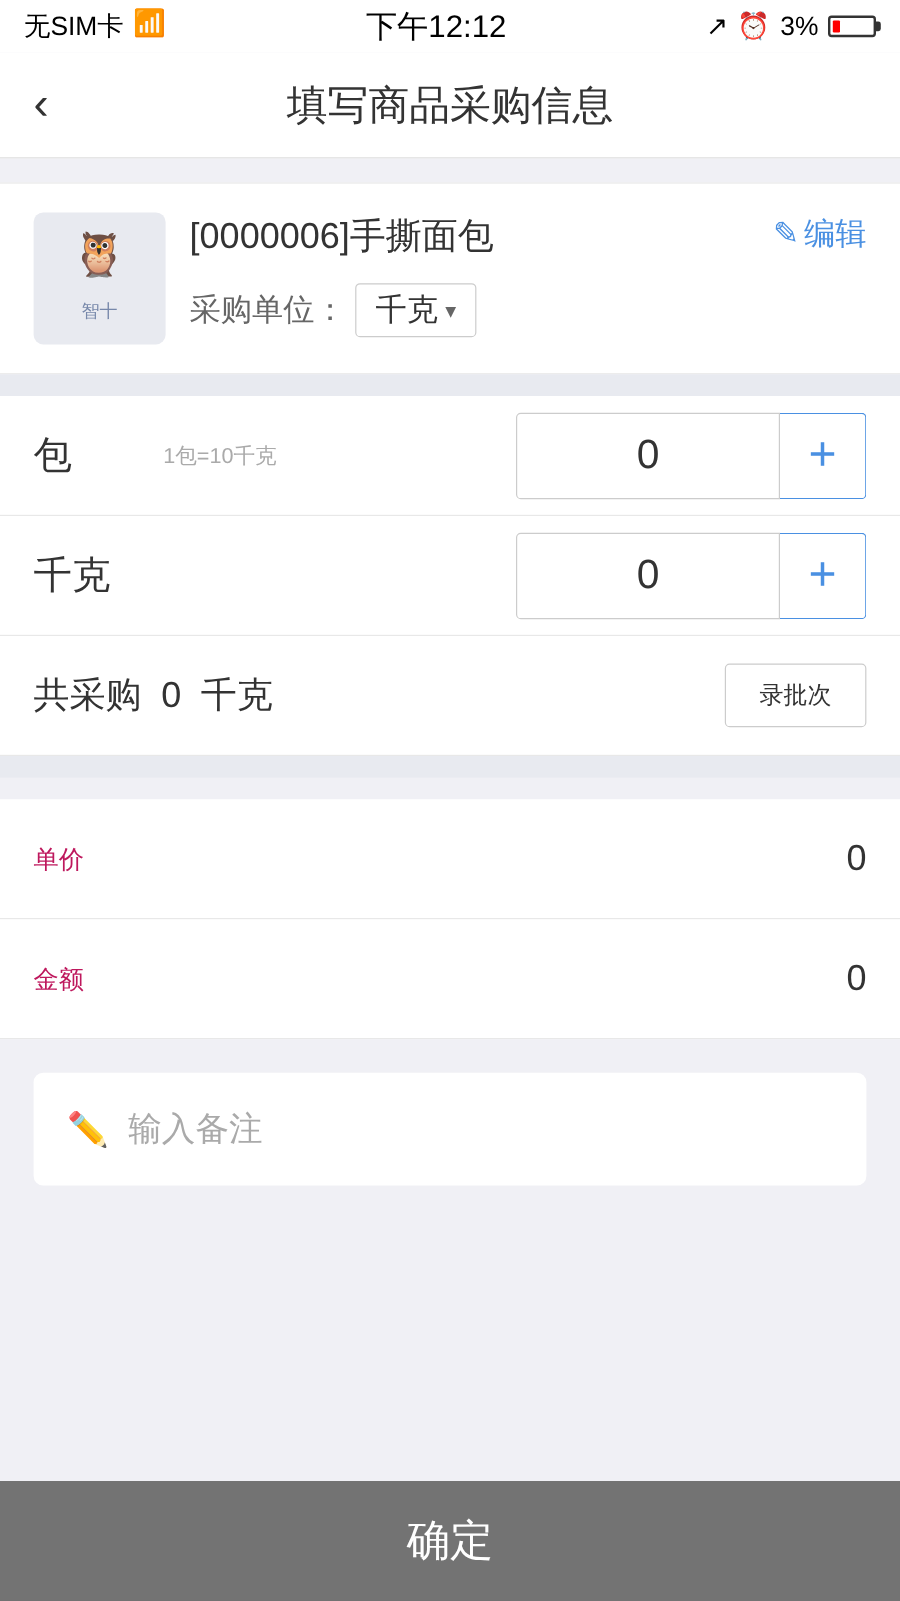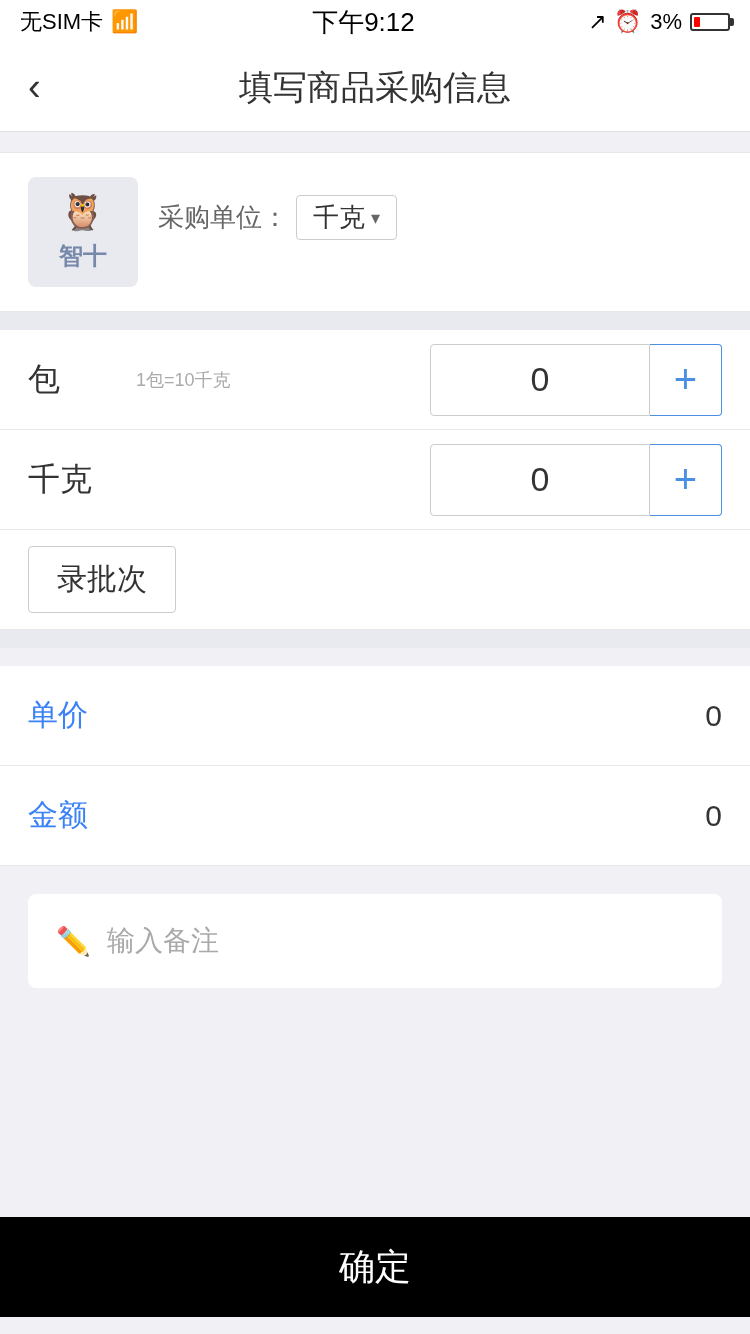--- a/index.html
+++ b/index.html
@@ -17,21 +17,21 @@
     .status-bar {
       width: 750px;
       height: 44px;
       background: #fff;
       display: flex;
       align-items: center;
       justify-content: space-between;
       padding: 0 20px;
       font-size: 24px;
     }
-    .status-left { font-size: 22px; color: #000; display: flex; align-items: center; gap: 8px; }
+    .status-left { font-size: 22px; color: #000; display: flex; gap: 8px; }
     .status-center { font-size: 26px; color: #000; font-weight: 400; }
     .status-right { display: flex; align-items: center; gap: 8px; font-size: 22px; color: #000; }
     .battery-bar {
       width: 40px; height: 18px; border: 2px solid #333; border-radius: 3px; position: relative;
       display: inline-flex; align-items: center; padding: 2px;
     }
     .battery-bar::after {
       content: ''; position: absolute; right: -6px; top: 50%; transform: translateY(-50%);
       width: 4px; height: 8px; background: #333; border-radius: 0 2px 2px 0;
     }
@@ -220,42 +220,42 @@
       border-bottom: 1px solid #e8e8e8;
     }
     .summary-text {
       font-size: 30px;
       color: #333;
     }
     .record-btn {
       border: 1px solid #ccc;
       border-radius: 4px;
       padding: 12px 28px;
-      font-size: 30px;
+      font-size: 20px;
       color: #333;
       background: #fff;
       cursor: pointer;
     }
 
     
     .info-section {
       background: #fff;
       margin-top: 18px;
     }
     .info-row {
       display: flex;
       align-items: center;
       justify-content: space-between;
       padding: 0 28px;
       height: 100px;
       border-bottom: 1px solid #e8e8e8;
     }
     .info-label {
-      font-size: 30px;
-      color: #3b82f6;
+      font-size: 21px;
+      color: #be185d;
     }
     .info-value {
       font-size: 30px;
       color: #333;
     }
 
     
     .notes-section {
       background: #f0f0f5;
       padding: 28px;
@@ -275,25 +275,25 @@
       color: #999;
     }
     .notes-placeholder {
       font-size: 28px;
       color: #aaa;
     }
 
     
     .confirm-btn {
       position: fixed;
-      bottom: 17px;
+      bottom: 0;
       left: 0;
       width: 750px;
       height: 100px;
-      background: #000000;
+      background: #737373;
       color: #fff;
       font-size: 36px;
       display: flex;
       align-items: center;
       justify-content: center;
       cursor: pointer;
       border: none;
       outline: none;
     }
 
@@ -302,43 +302,52 @@
     }
   </style>
 </head>
 <body>
 
 <div class="status-bar">
   <div class="status-left">
     <span>无SIM卡</span>
     <span>📶</span>
   </div>
-  <div class="status-center">下午9:12</div>
+  <div class="status-center">下午12:12</div>
   <div class="status-right">
     <span>↗</span>
     <span>⏰</span>
     <span>3%</span>
     <div class="battery-bar">
       <div class="battery-fill"></div>
     </div>
   </div>
 </div>
 
 <div class="nav-bar">
   <div class="nav-back">‹</div>
   <div class="nav-title">填写商品采购信息</div>
 </div>
 
 <div class="product-card">
   <div class="product-image">
     <div class="owl-logo">
-      🦉<br><span style="font-size:24px;color:#7788aa;font-weight:bold;">智十</span>
+      🦉<br><span style="font-size:15px;color:#7788aa;">智十</span>
     </div>
   </div>
   <div class="product-info">
+    <div class="product-top-row">
+      <div class="product-name">
+        <span>[0000006]</span><span>手撕面包</span>
+      </div>
+      <div class="edit-btn">
+        <span>✎</span>
+        <span>编辑</span>
+      </div>
+    </div>
     <div class="product-unit-row">
       <div style="display:flex;align-items:center;gap:8px;">
         <span class="unit-label">采购单位：</span>
         <div class="unit-select">
           <span>千克</span>
           <span style="font-size:18px;color:#666;">▾</span>
         </div>
       </div>
     </div>
   </div>
@@ -360,20 +369,25 @@
   <div class="input-row">
     <span class="input-row-label">千克</span>
     <div class="input-row-right">
       <input class="qty-input" type="text" value="0" style="">
       <div class="qty-plus-btn">+</div>
     </div>
   </div>
 </div>
 
 <div class="summary-row">
+  <div class="summary-text">
+    <span>共采购</span>
+    <span style="margin:0 8px;">0</span>
+    <span>千克</span>
+  </div>
   <div class="record-btn">录批次</div>
 </div>
 
 <div class="section-divider"></div>
 
 <div class="info-section">
   <div class="info-row">
     <span class="info-label">单价</span>
     <span class="info-value">0</span>
   </div>

